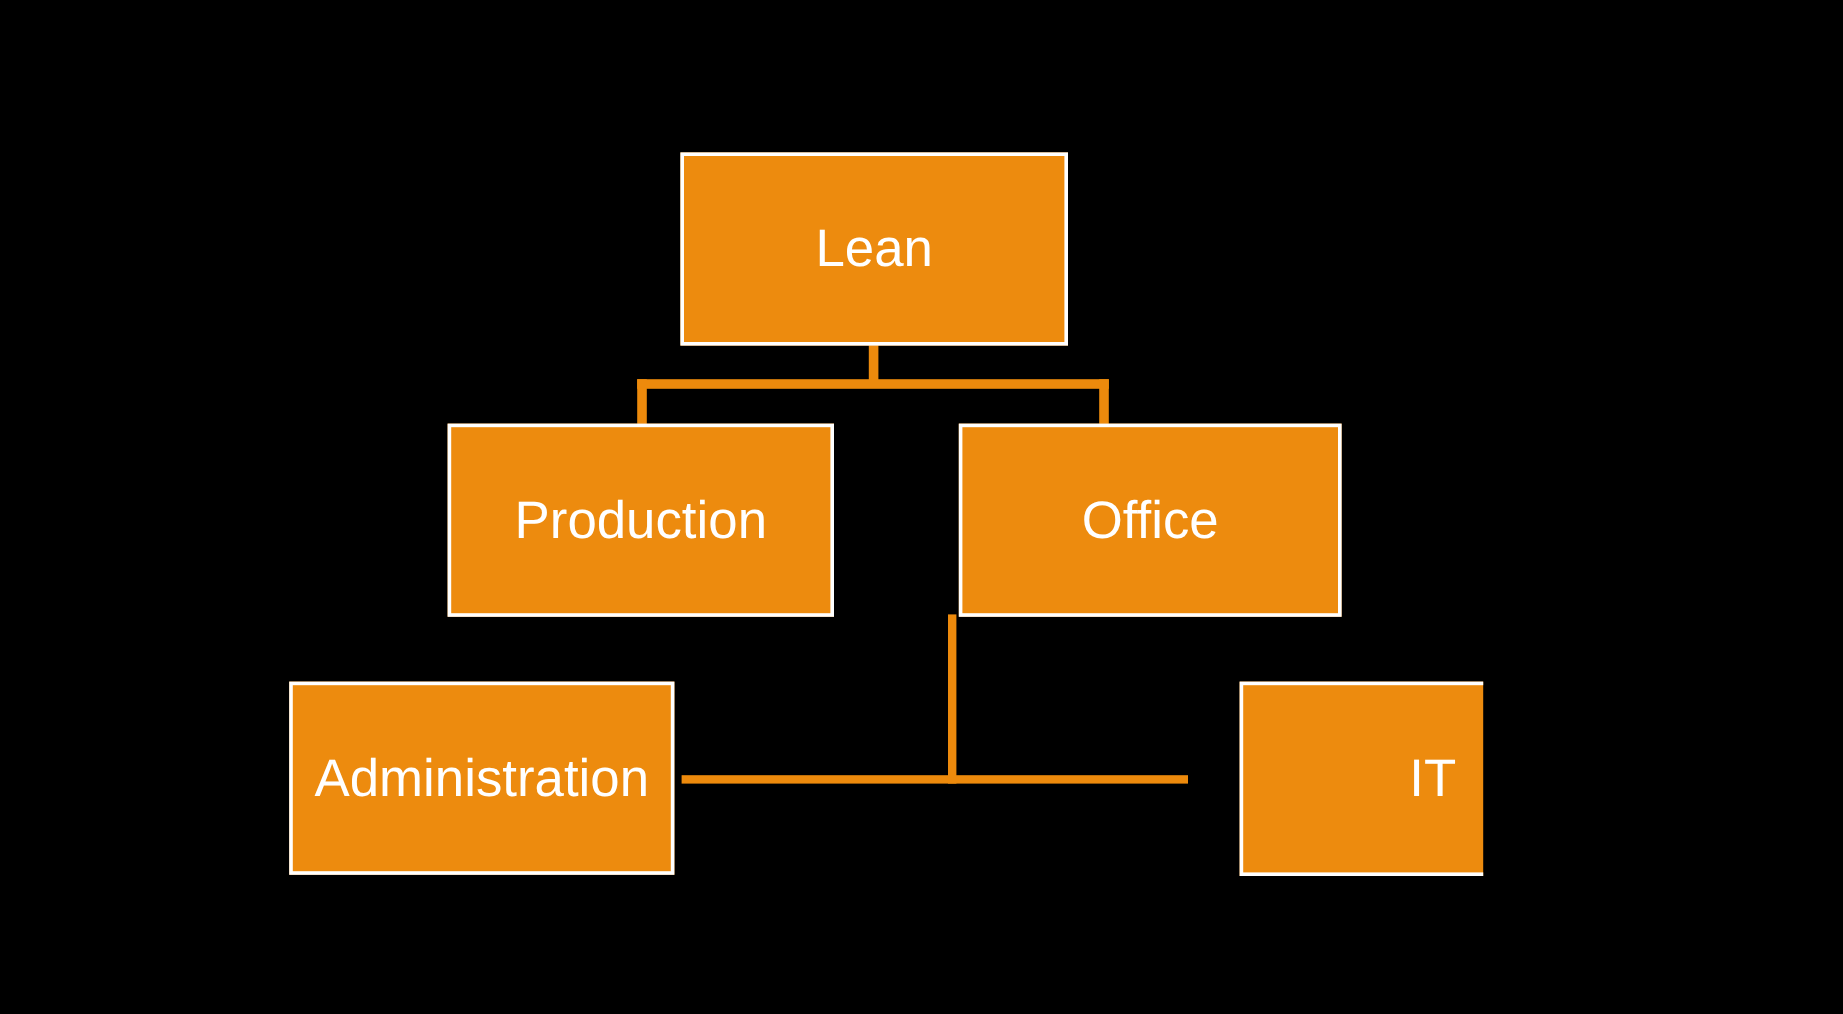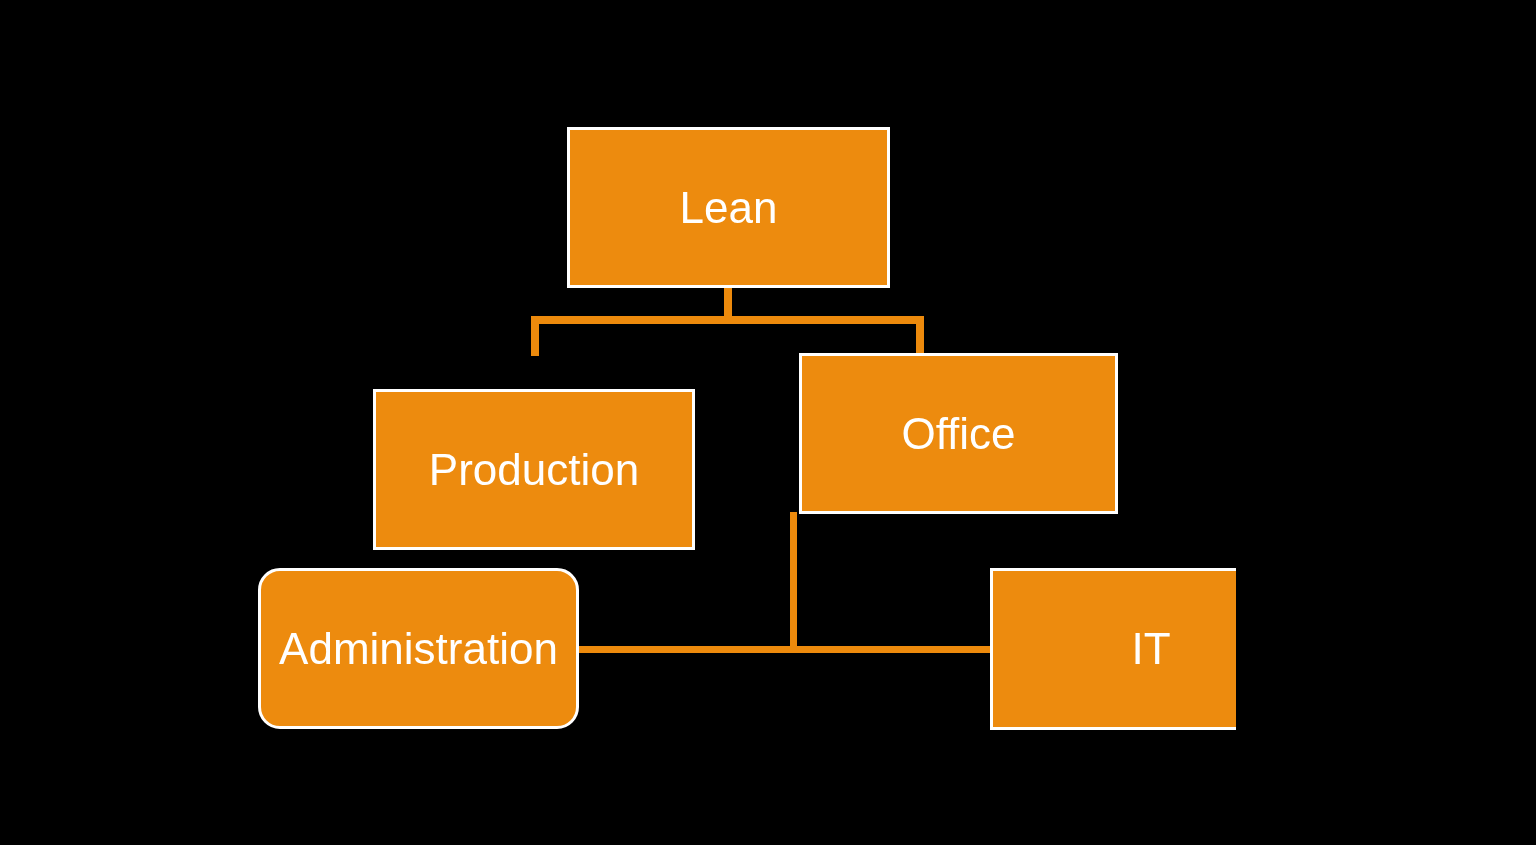--- a/index.html
+++ b/index.html
@@ -40,24 +40,24 @@
     white-space: nowrap;
   }
   .seg {
     position: absolute;
     background: var(--connector);
     z-index: 1;
   }
 
   
   #node-lean           { left: 567px; top: 127px; width: 323px; height: 161px; }
-  #node-production     { left: 373px; top: 353px; width: 322px; height: 161px; margin-top: 36px; }
+  #node-production     { left: 373px; top: 353px; width: 322px; height: 161px; }
   #node-office         { left: 799px; top: 353px; width: 319px; height: 161px; }
-  #node-administration { left: 258px; top: 568px; width: 321px; height: 161px; border-radius: 22px; }
-  #node-it             { left: 990px; top: 568px; width: 322px; height: 162px; }
+  #node-administration { left: 241px; top: 568px; width: 321px; height: 161px; }
+  #node-it             { left: 1033px; top: 568px; width: 322px; height: 162px; }
 
   
   #seg-lean-stem       { left: 724px; top: 287px; width: 8px;   height: 33px; }
   #seg-top-rail        { left: 531px; top: 316px; width: 393px; height: 8px; }
   #seg-drop-production { left: 531px; top: 316px; width: 8px;   height: 40px; }
   #seg-drop-office     { left: 916px; top: 316px; width: 8px;   height: 40px; }
   #seg-office-stem     { left: 790px; top: 512px; width: 7px;   height: 141px; }
   #seg-bottom-rail     { left: 568px; top: 646px; width: 422px; height: 7px; }
 </style>
 </head>

